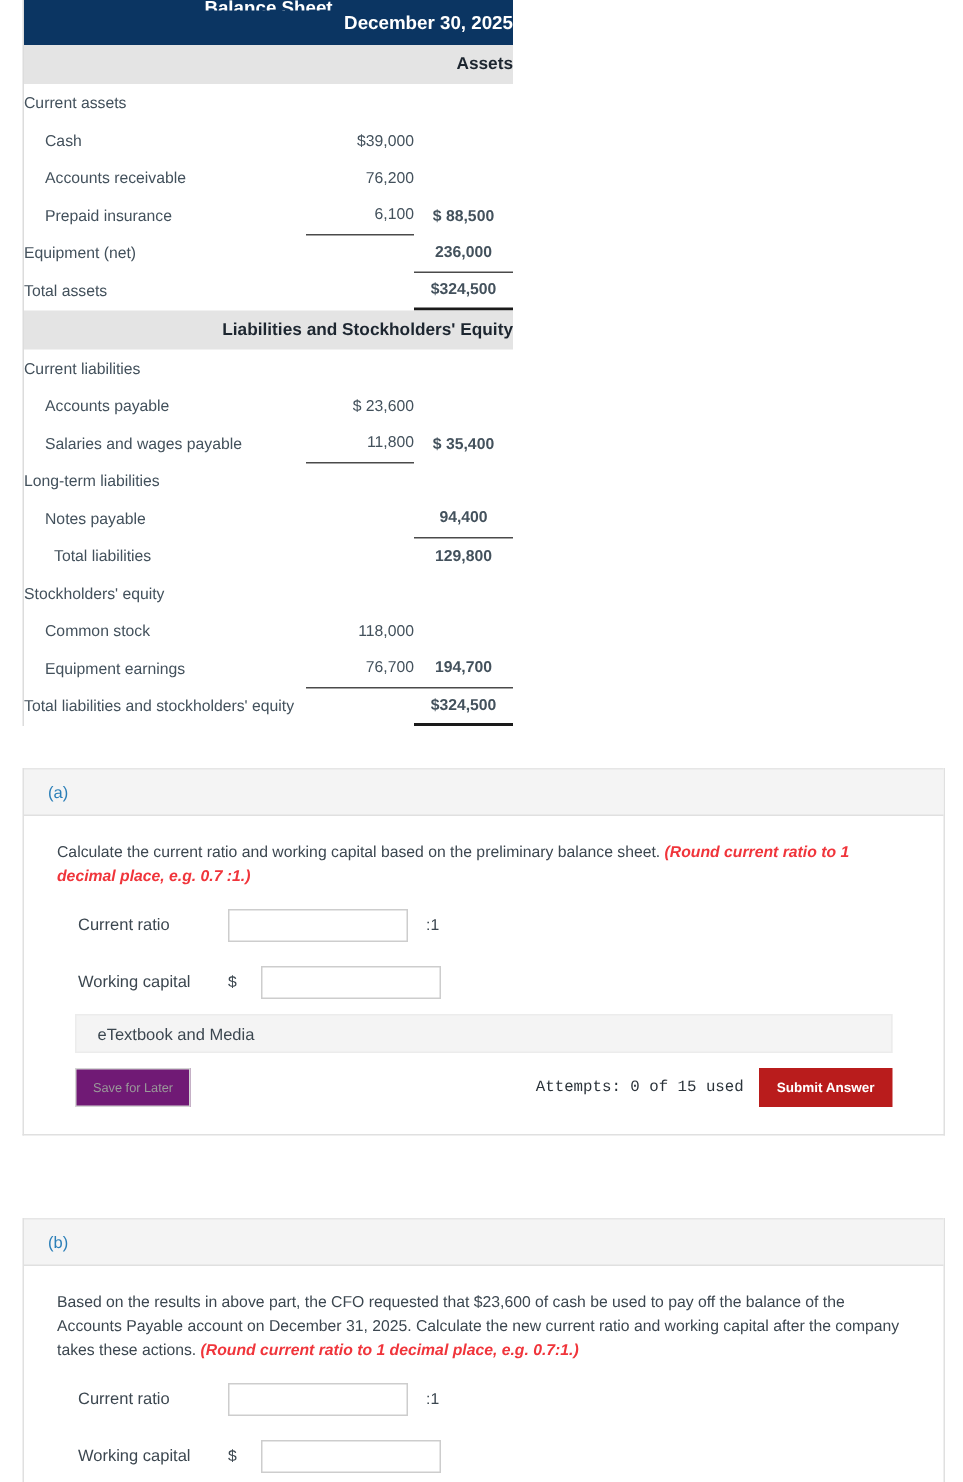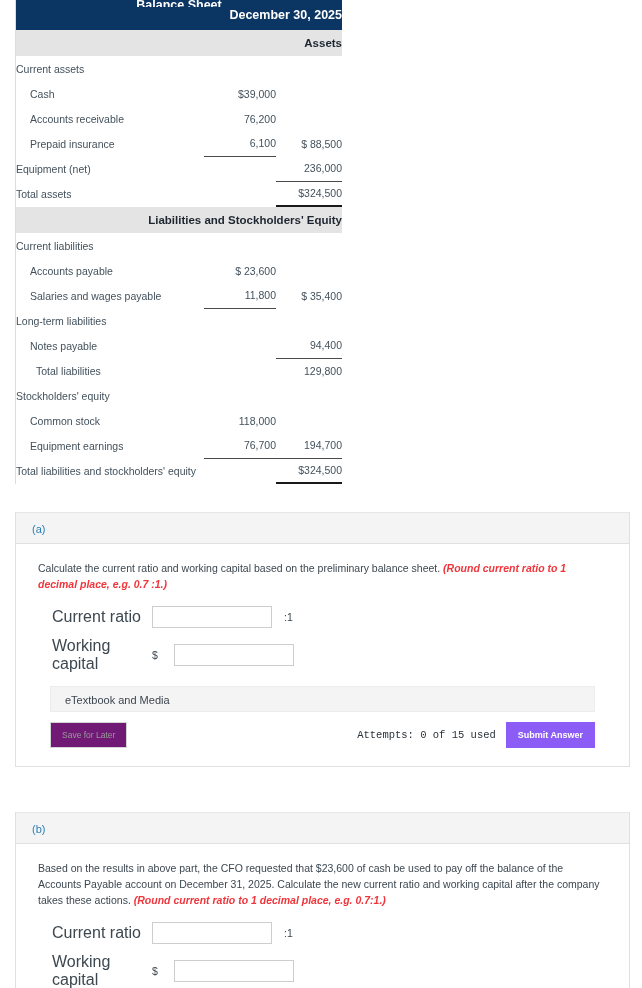--- a/index.html
+++ b/index.html
@@ -51,21 +51,21 @@
     color: #43515c;
   }
   table.bs td { padding: 0; height: 25px; vertical-align: middle; white-space: nowrap; }
   td.lbl { padding-left: 6px; }
   td.lbl.i1 { padding-left: 14px; }
   td.lbl.i2 { padding-left: 20px; }
   td.num {
     text-align: right; width: 72px; padding-right: 4px;
   }
   td.num2 {
-    text-align: right; width: 66px; padding-right: 3px;
+    text-align: center; width: 66px; padding-right: 3px; font-weight: bold;
   }
   .ul-thin { border-bottom: 1px solid #4a4a4a; }
   .ul-thick { border-bottom: 2.5px solid #1a1a1a; }
 
   
   .qcard {
     position: absolute;
     left: 15px; width: 615px;
     background: #ffffff;
     border: 1px solid #e0e0e0;
@@ -93,21 +93,21 @@
     font-weight: bold;
     font-style: italic;
   }
   .frow {
     display: flex;
     align-items: center;
     height: 26px;
     margin: 12px 0 0 14px;
   }
   .flabel {
-    font-size: 16px;
+    font-size: 11px;
     color: #3c4750;
     width: 100px;
   }
   .fdollar {
     font-size: 10.5px;
     color: #3c4750;
     width: 22px;
   }
   .finput {
     width: 120px; height: 22px;
@@ -118,21 +118,21 @@
     color: #333;
     padding: 0 4px;
     outline: none;
   }
   .fsuffix {
     font-size: 10.5px;
     color: #3c4750;
     margin-left: 12px;
   }
   .etm {
-    margin: 18px 12px 0 12px;
+    margin: 8px 12px 0 12px;
     background: #f4f4f4;
     border: 1px solid #ececec;
     height: 26px; line-height: 26px;
     padding-left: 14px;
     font-size: 11px;
     color: #3c4750;
   }
   .actions {
     display: flex;
     align-items: center;
@@ -148,21 +148,21 @@
     cursor: pointer;
   }
   .spacer { flex: 1; }
   .attempts {
     font-size: 10.5px;
     color: #2b333a;
     margin-right: 10px;
     font-family: Liberation Mono, monospace;
   }
   .btn-submit {
-    background: #8b5cf6;
+    background: #b91c1c;
     color: #ffffff;
     border: none;
     font-size: 9px;
     font-weight: bold;
     font-family: "Liberation Sans", sans-serif;
     padding: 8px 12px;
     cursor: pointer;
   }
 </style>
 </head>

